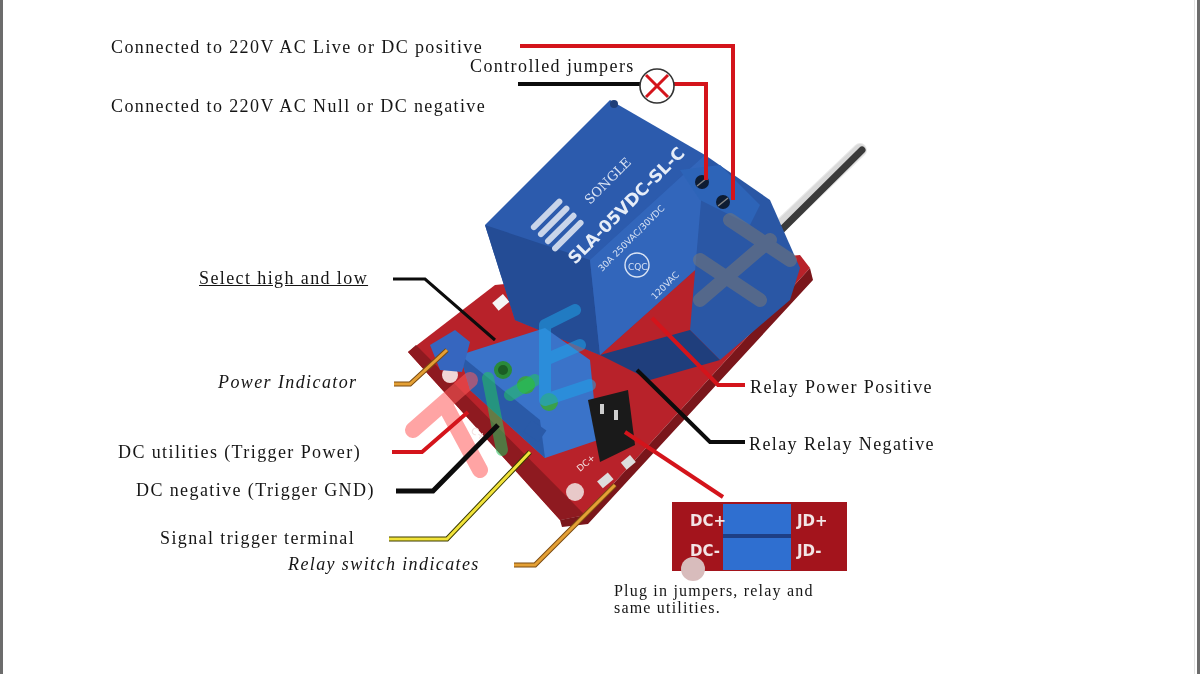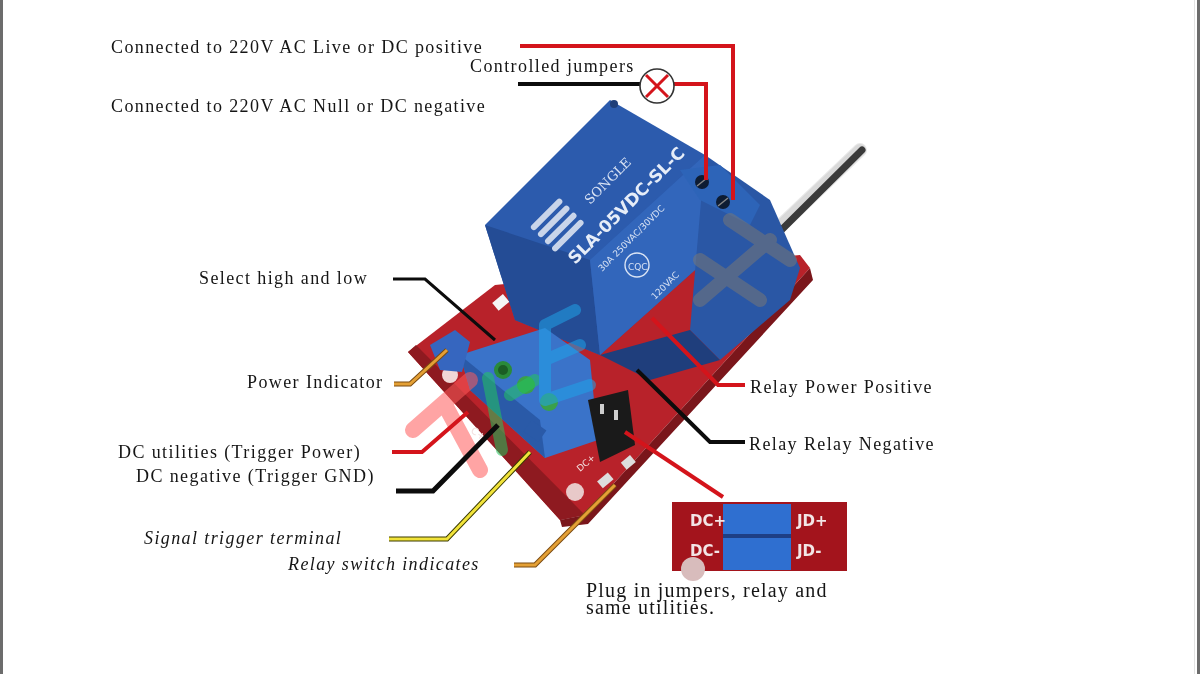--- a/index.html
+++ b/index.html
@@ -4,23 +4,23 @@
 <style>
   html, body { margin: 0; padding: 0; background: #ffffff; }
   body { width: 1200px; height: 674px; position: relative; overflow: hidden;
          font-family: "Liberation Mono", "DejaVu Sans Mono", monospace; color: #111; }
   .frame-left { position: absolute; left: 0; top: 0; width: 3px; height: 674px; background: #6c6c6c; }
   .frame-right { position: absolute; right: 0; top: 0; width: 3px; height: 674px; background: #6c6c6c; }
   .frame-right2 { position: absolute; right: 5px; top: 0; width: 1px; height: 674px; background: #e3e3e3; }
   svg.diagram { position: absolute; left: 0; top: 0; }
   .lbl { position: absolute; font-family: "Liberation Serif", "DejaVu Serif", serif;
          font-size: 18px; letter-spacing: 1.4px; white-space: nowrap; color: #151515; line-height: 18px; }
-  .note { position: absolute; left: 586px; top: 582px; width: 340px;
+  .note { position: absolute; left: 614px; top: 582px; width: 340px;
           font-family: "Liberation Serif", "DejaVu Serif", serif;
-          font-size: 20px; letter-spacing: 1.2px; line-height: 17px; color: #151515; }
+          font-size: 16px; letter-spacing: 1.2px; line-height: 17px; color: #151515; }
   .note div { white-space: nowrap; }
   .inset-txt { font-family: "DejaVu Sans", sans-serif; font-weight: bold; }
 </style>
 </head>
 <body>
 
 <div class="frame-left"></div>
 <div class="frame-right"></div>
 <div class="frame-right2"></div>
 
@@ -147,25 +147,25 @@
     <text class="inset-txt" x="690" y="526" fill="#f3e6e6" font-size="15">DC+</text>
     <text class="inset-txt" x="690" y="556" fill="#f3e6e6" font-size="15">DC-</text>
     <text class="inset-txt" x="797" y="526" fill="#f3e6e6" font-size="15">JD+</text>
     <text class="inset-txt" x="797" y="556" fill="#f3e6e6" font-size="15">JD-</text>
   </g>
 </svg>
 
 <div class="lbl" style="left:111px; top:38px;">Connected to 220V AC Live or DC positive</div>
 <div class="lbl" style="left:470px; top:57px;">Controlled jumpers</div>
 <div class="lbl" style="left:111px; top:73px;margin-top:24px;">Connected to 220V AC Null or DC negative</div>
-<div class="lbl" style="left:199px; top:269px;">Select high and low</div>
-<div class="lbl" style="left:247px; top:373px;">Power Indicator</div>
+<div class="lbl" style="left:199px; top:269px;text-decoration:underline;">Select high and low</div>
+<div class="lbl" style="left:218px; top:373px;font-style:italic;">Power Indicator</div>
 <div class="lbl" style="left:118px; top:443px;">DC utilities (Trigger Power)</div>
-<div class="lbl" style="left:136px; top:467px;text-align:right;">DC negative (Trigger GND)</div>
-<div class="lbl" style="left:144px; top:529px;font-style:italic;">Signal trigger terminal</div>
+<div class="lbl" style="left:136px; top:481px;text-align:right;">DC negative (Trigger GND)</div>
+<div class="lbl" style="left:160px; top:529px;">Signal trigger terminal</div>
 <div class="lbl" style="left:288px; top:555px;font-style:italic;">Relay switch indicates</div>
 <div class="lbl" style="left:750px; top:378px;">Relay Power Positive</div>
 <div class="lbl" style="left:749px; top:435px;">Relay Relay Negative</div>
 
 <div class="note">
   <div>Plug in jumpers, relay and</div>
   <div>same utilities.</div>
 </div>
 
 </body></html>

